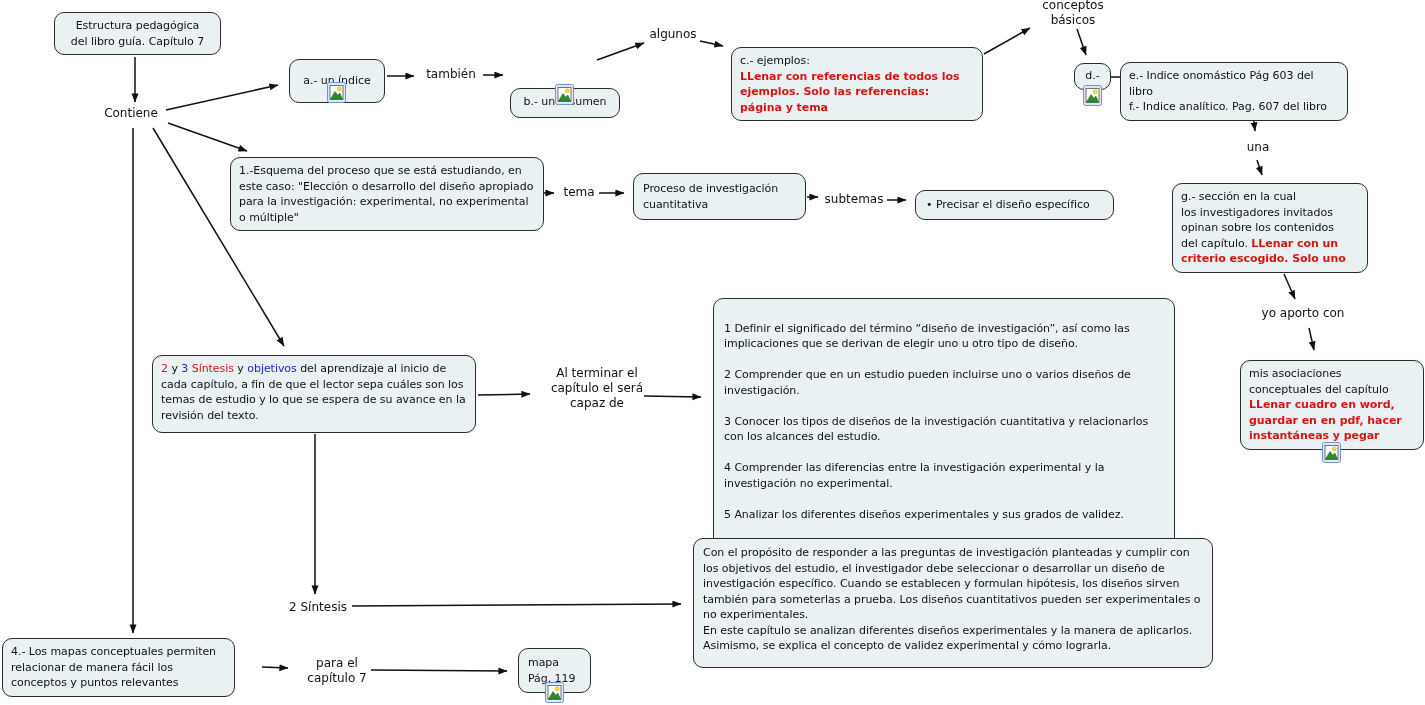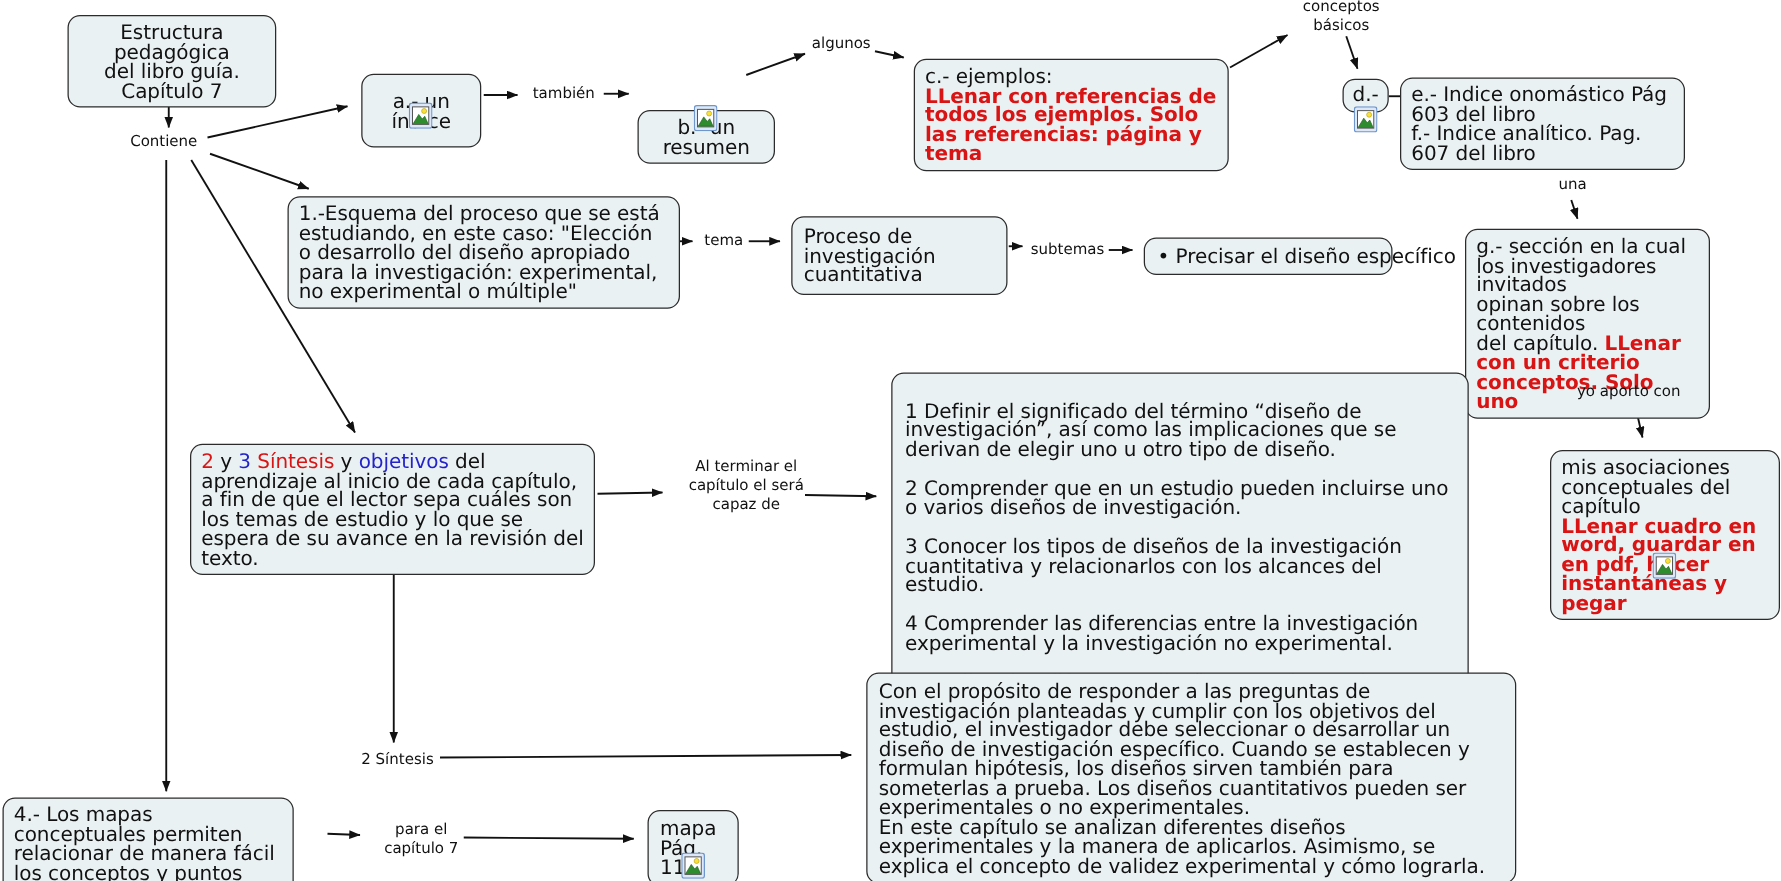--- a/index.html
+++ b/index.html
@@ -5,21 +5,21 @@
   html,body{margin:0;padding:0;background:#ffffff;}
   #canvas{
     position:relative;width:1425px;height:705px;background:#ffffff;
     font-family:"DejaVu Sans","Liberation Sans",sans-serif;color:#111111;
     overflow:hidden;
   }
   #wires{position:absolute;left:0;top:0;z-index:0;}
   .node{
     position:absolute;z-index:1;box-sizing:border-box;
     background:#eaf1f2;border:1px solid #2b2b2b;border-radius:10px;
-    font-size:16px;line-height:15.5px;letter-spacing:-0.05px;
+    font-size:11px;line-height:15.5px;letter-spacing:-0.05px;
     padding:5px 8px;white-space:pre-line;
   }
   .center{text-align:center;}
   .todo{color:#d91414;font-weight:bold;white-space:pre-line;}
   .t-red{color:#d91414;}
   .t-blue{color:#2323cc;}
   .label{
     position:absolute;z-index:1;font-size:12px;line-height:15px;
     text-align:center;white-space:pre-line;color:#111111;
   }
@@ -78,21 +78,21 @@
 </span><span class="todo">LLenar con referencias de todos los ejemplos. Solo las referencias: página y tema</span></div>
 
   <div class="node center" style="left:1074px;top:63px;width:37px;min-height:27px;padding:4px 2px;"><span>d.-</span></div>
 
   <div class="node" style="left:1120px;top:62px;width:228px;min-height:42px;"><span>e.- Indice onomástico Pág 603 del libro
 f.- Indice analítico. Pag. 607 del libro</span></div>
 
   <div class="node" style="left:1172px;top:183px;width:196px;min-height:90px;"><span>g.- sección en la cual
 los investigadores invitados
 opinan sobre los contenidos
-del capítulo. </span><span class="todo">LLenar con un criterio conceptos. Solo uno</span></div>
+del capítulo. </span><span class="todo">LLenar con un criterio escogido. Solo uno</span></div>
 
   <div class="node" style="left:1240px;top:360px;width:184px;min-height:89px;"><span>mis asociaciones
 conceptuales del capítulo
 </span><span class="todo">LLenar cuadro en word, guardar en en pdf, hacer instantáneas y pegar</span></div>
 
   <div class="node" style="left:230px;top:157px;width:314px;min-height:74px;"><span>1.-Esquema del proceso que se está estudiando, en este caso: "Elección o desarrollo del diseño apropiado para la investigación: experimental, no experimental o múltiple"</span></div>
 
   <div class="node" style="left:633px;top:173px;width:173px;min-height:46px;padding:7px 9px;"><span>Proceso de investigación
 cuantitativa</span></div>
 

